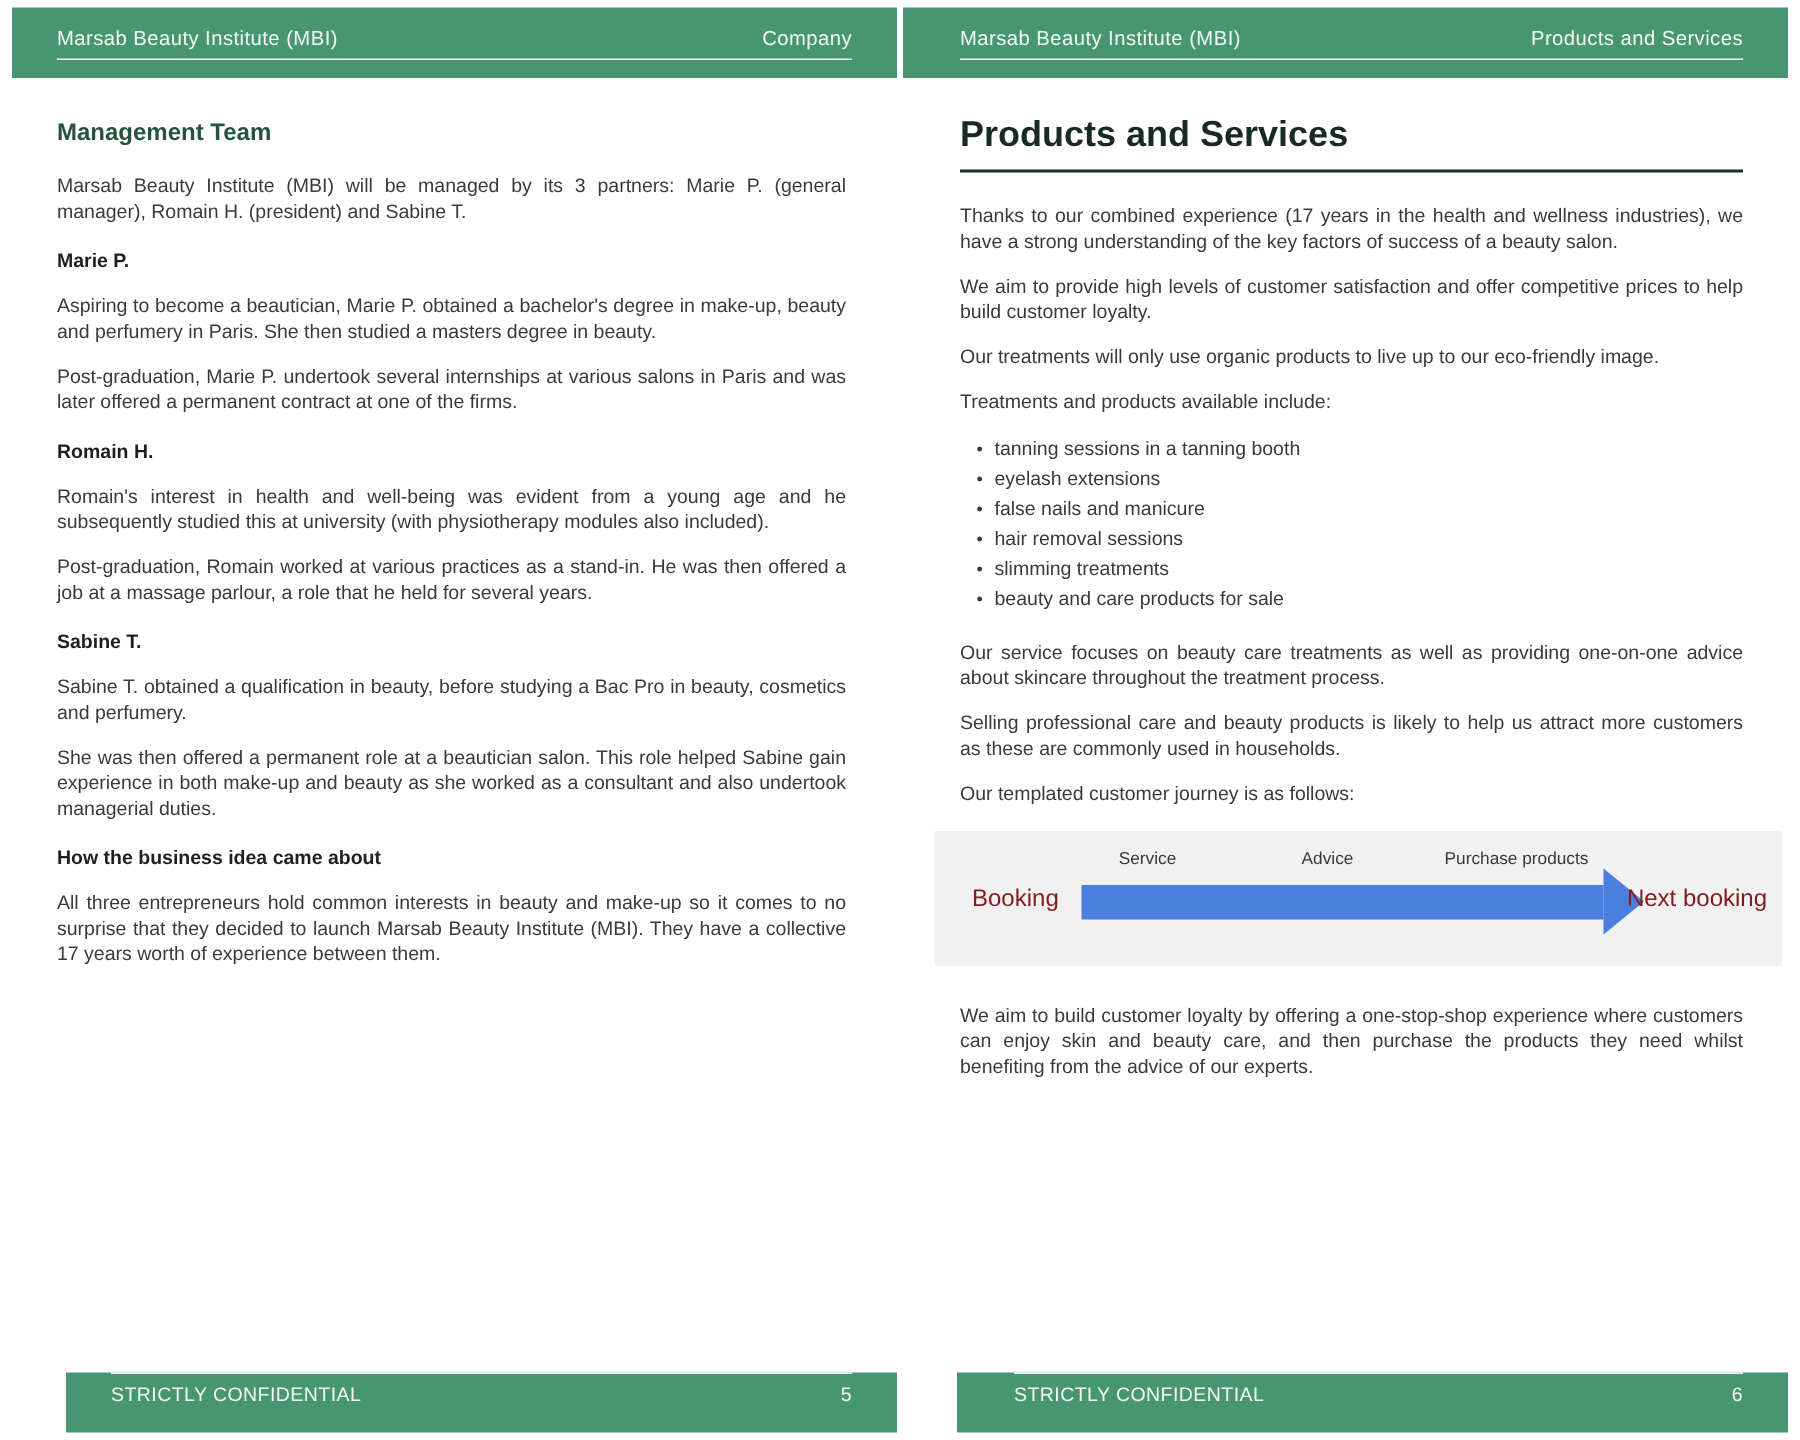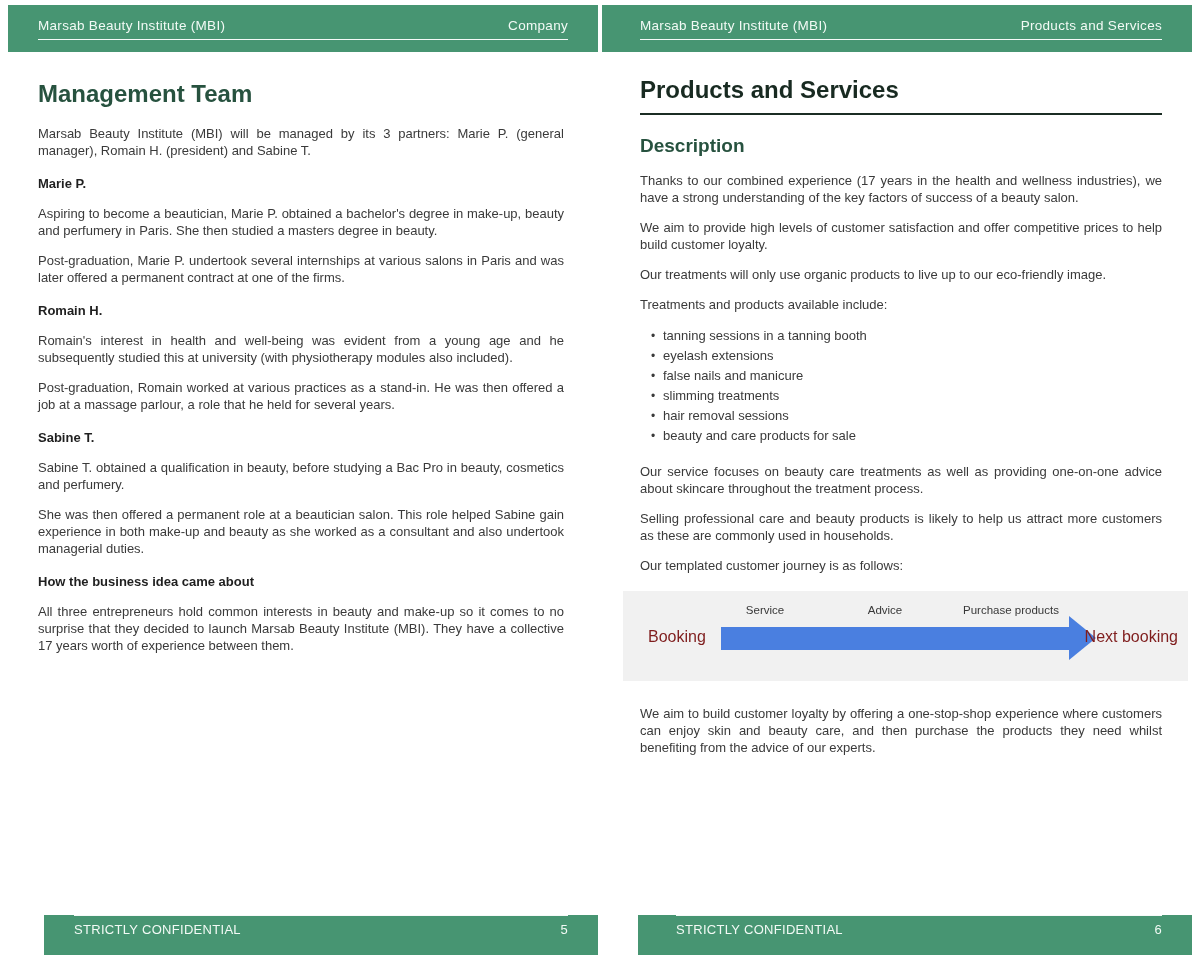--- a/index.html
+++ b/index.html
@@ -17,21 +17,21 @@
   header.bar .bar-inner { padding-top:13px; padding-bottom:6px;
                border-bottom:1.5px solid rgba(255,255,255,.95); }
   footer.bar { height:40px; margin-top:auto;margin-left:36px; }
   footer.bar .bar-inner { border-top:1.5px solid rgba(255,255,255,.95);
                padding-top:6px; font-size:13px; }
 
   
   .content { flex:1 1 auto; padding:28px 34px 0 30px; }
   .page-right .content { padding:24px 30px 0 38px; }
 
-  h1.h-green { font-size:24px; font-weight:700; color:#27523f; margin:0 0 17px; }
+  h1.h-green { font-size:16px; font-weight:700; color:#27523f; margin:0 0 17px; }
   h1.h-title { font-size:24px; font-weight:700; color:#182a21;
                padding-bottom:9px; border-bottom:2px solid #1b2d24; margin:0 0 20px; }
   h2.h-desc  { font-size:19px; font-weight:700; color:#27523f; margin:0 0 15px; }
   h3.sub { font-size:13px; font-weight:700; color:#1f1f1f; margin:17px 0 14px; }
   p.body { font-size:13px; line-height:17px; color:#3a3a3a; margin:0 0 13px;
            text-align:justify; }
   p.nojust { text-align:left; }
 
   ul.treatments { list-style:none; margin:3px 0 17px; padding-left:23px; }
   ul.treatments li { position:relative; font-size:13px; line-height:20px;
@@ -95,34 +95,33 @@
   <section class="page page-right">
     <header class="bar">
       <div class="bar-inner">
         <span>Marsab Beauty Institute (MBI)</span>
         <span>Products and Services</span>
       </div>
     </header>
 
     <main class="content">
       <h1 class="h-title">Products and Services</h1>
-      <h2 class="h-desc">Description</h2>
 
       <div id="desc-paragraphs">
           <p class="body">Thanks to our combined experience (17 years in the health and wellness industries), we have a strong understanding of the key factors of success of a beauty salon.</p>
           <p class="body">We aim to provide high levels of customer satisfaction and offer competitive prices to help build customer loyalty.</p>
           <p class="body">Our treatments will only use organic products to live up to our eco-friendly image.</p>
         </div>
       <p class="body nojust">Treatments and products available include:</p>
       <ul class="treatments" id="treatments-list">
           <li>tanning sessions in a tanning booth</li>
           <li>eyelash extensions</li>
           <li>false nails and manicure</li>
+          <li>hair removal sessions</li>
           <li>slimming treatments</li>
-          <li>hair removal sessions</li>
           <li>beauty and care products for sale</li>
         </ul>
       <div id="after-list-paragraphs">
           <p class="body">Our service focuses on beauty care treatments as well as providing one-on-one advice about skincare throughout the treatment process.</p>
           <p class="body">Selling professional care and beauty products is likely to help us attract more customers as these are commonly used in households.</p>
         </div>
       <p class="body nojust">Our templated customer journey is as follows:</p>
 
       <div class="diagram">
         <span class="d-label d-start">Booking</span>

